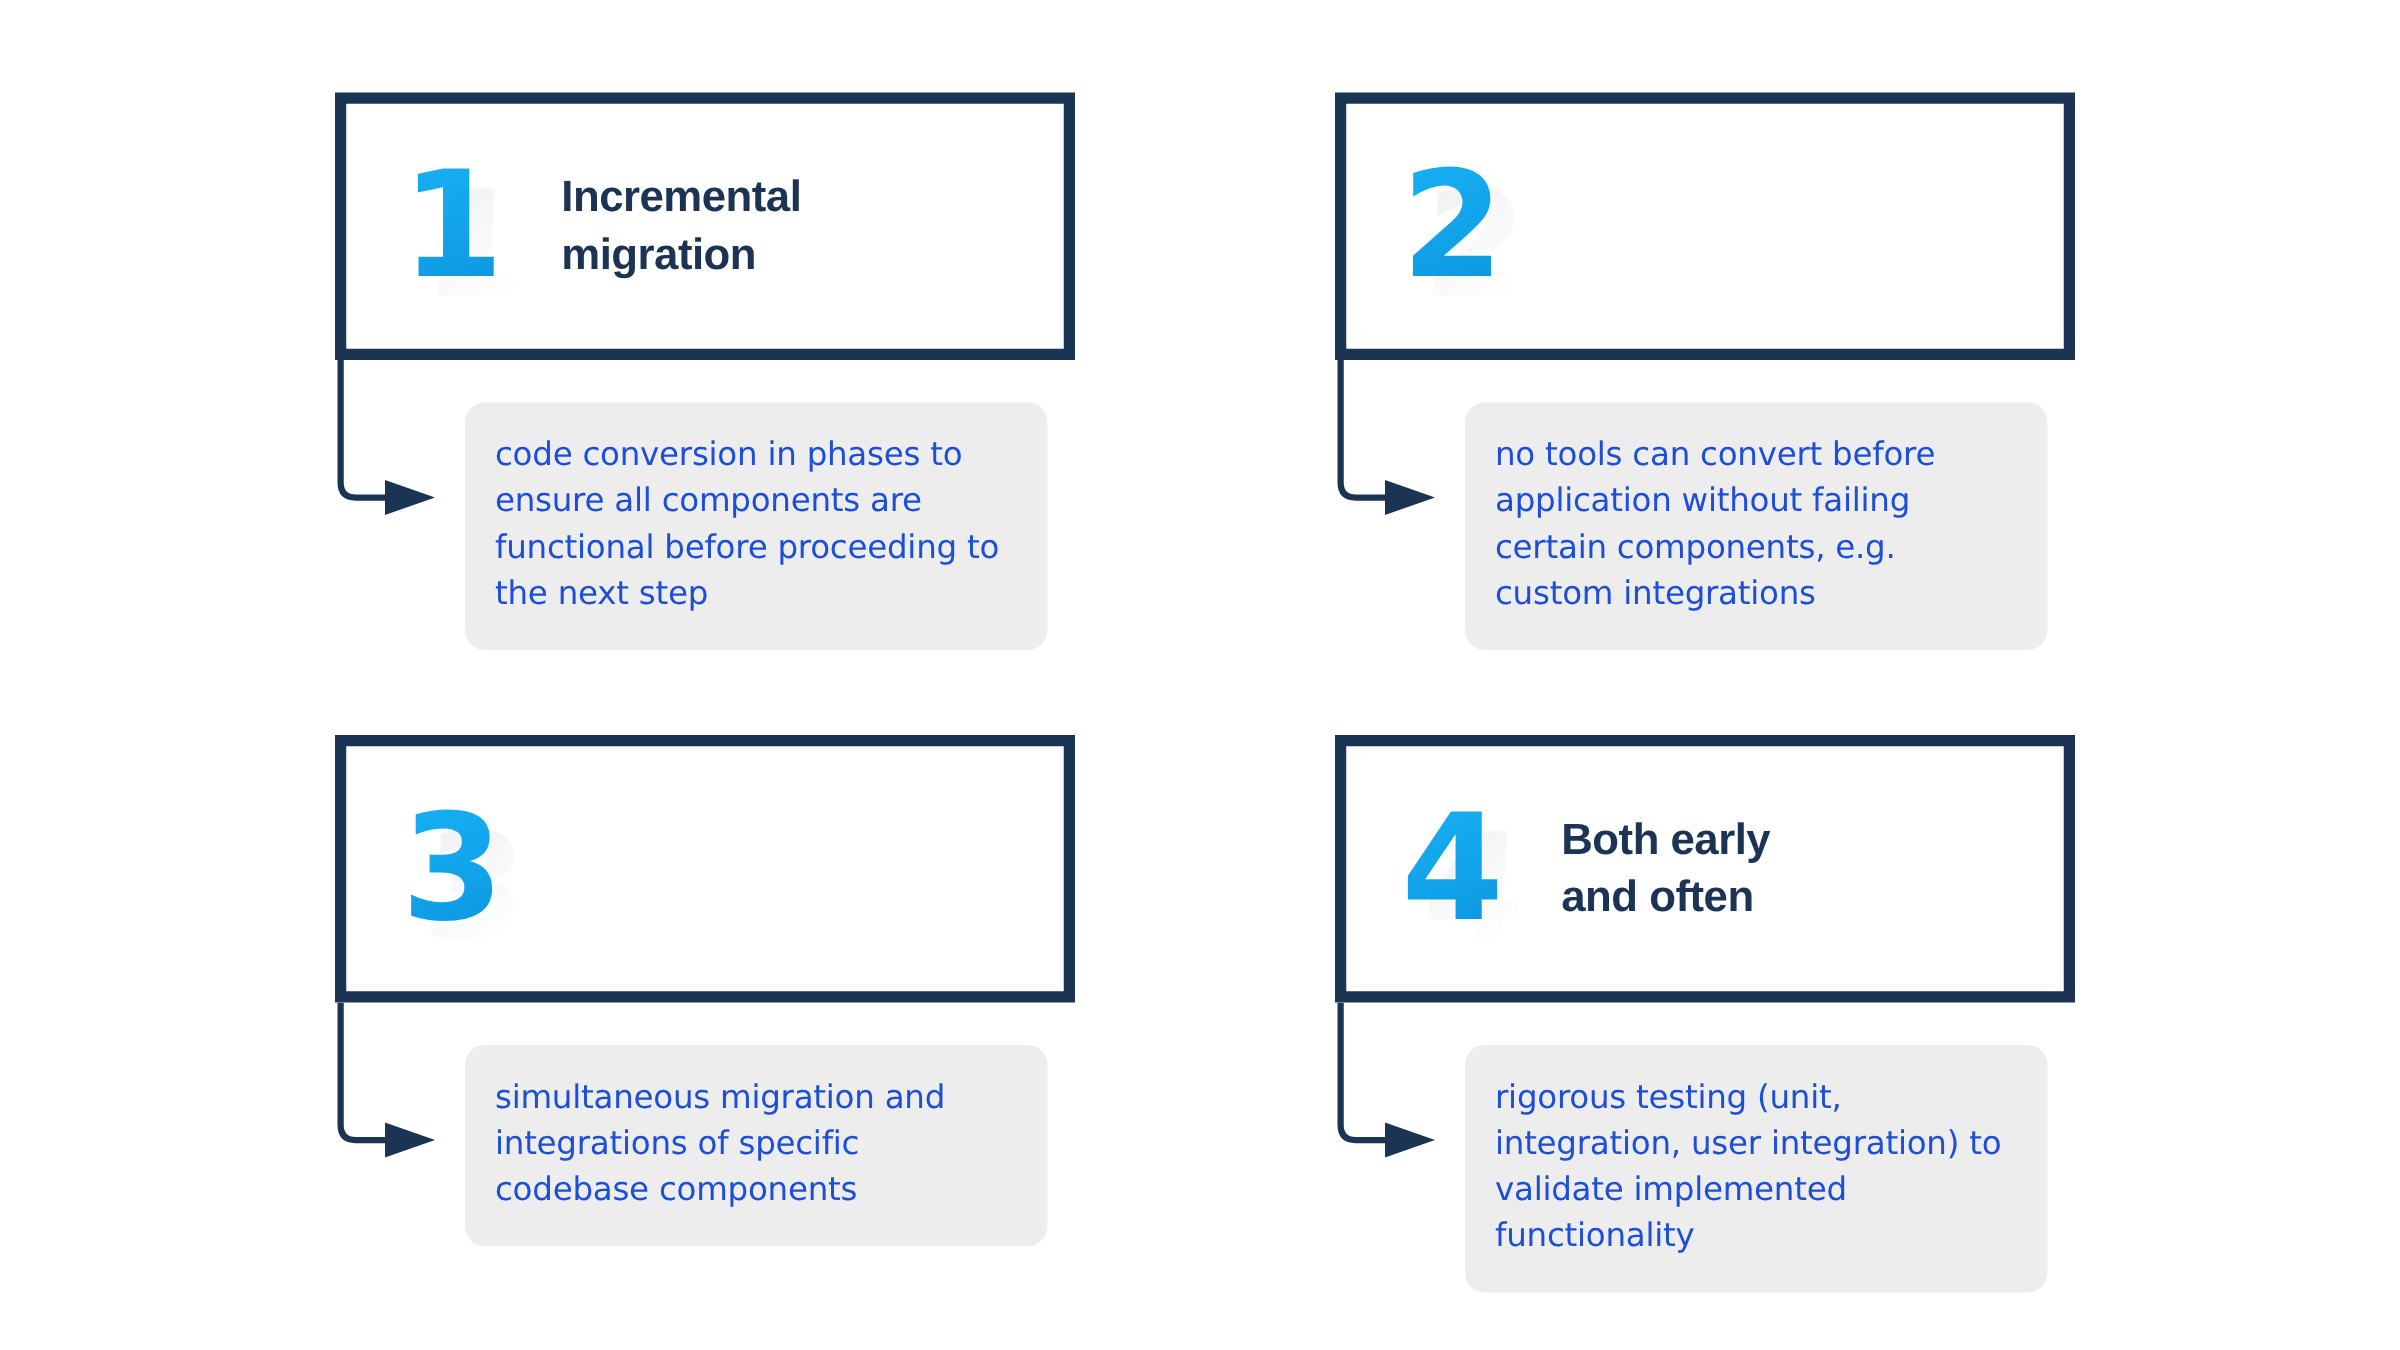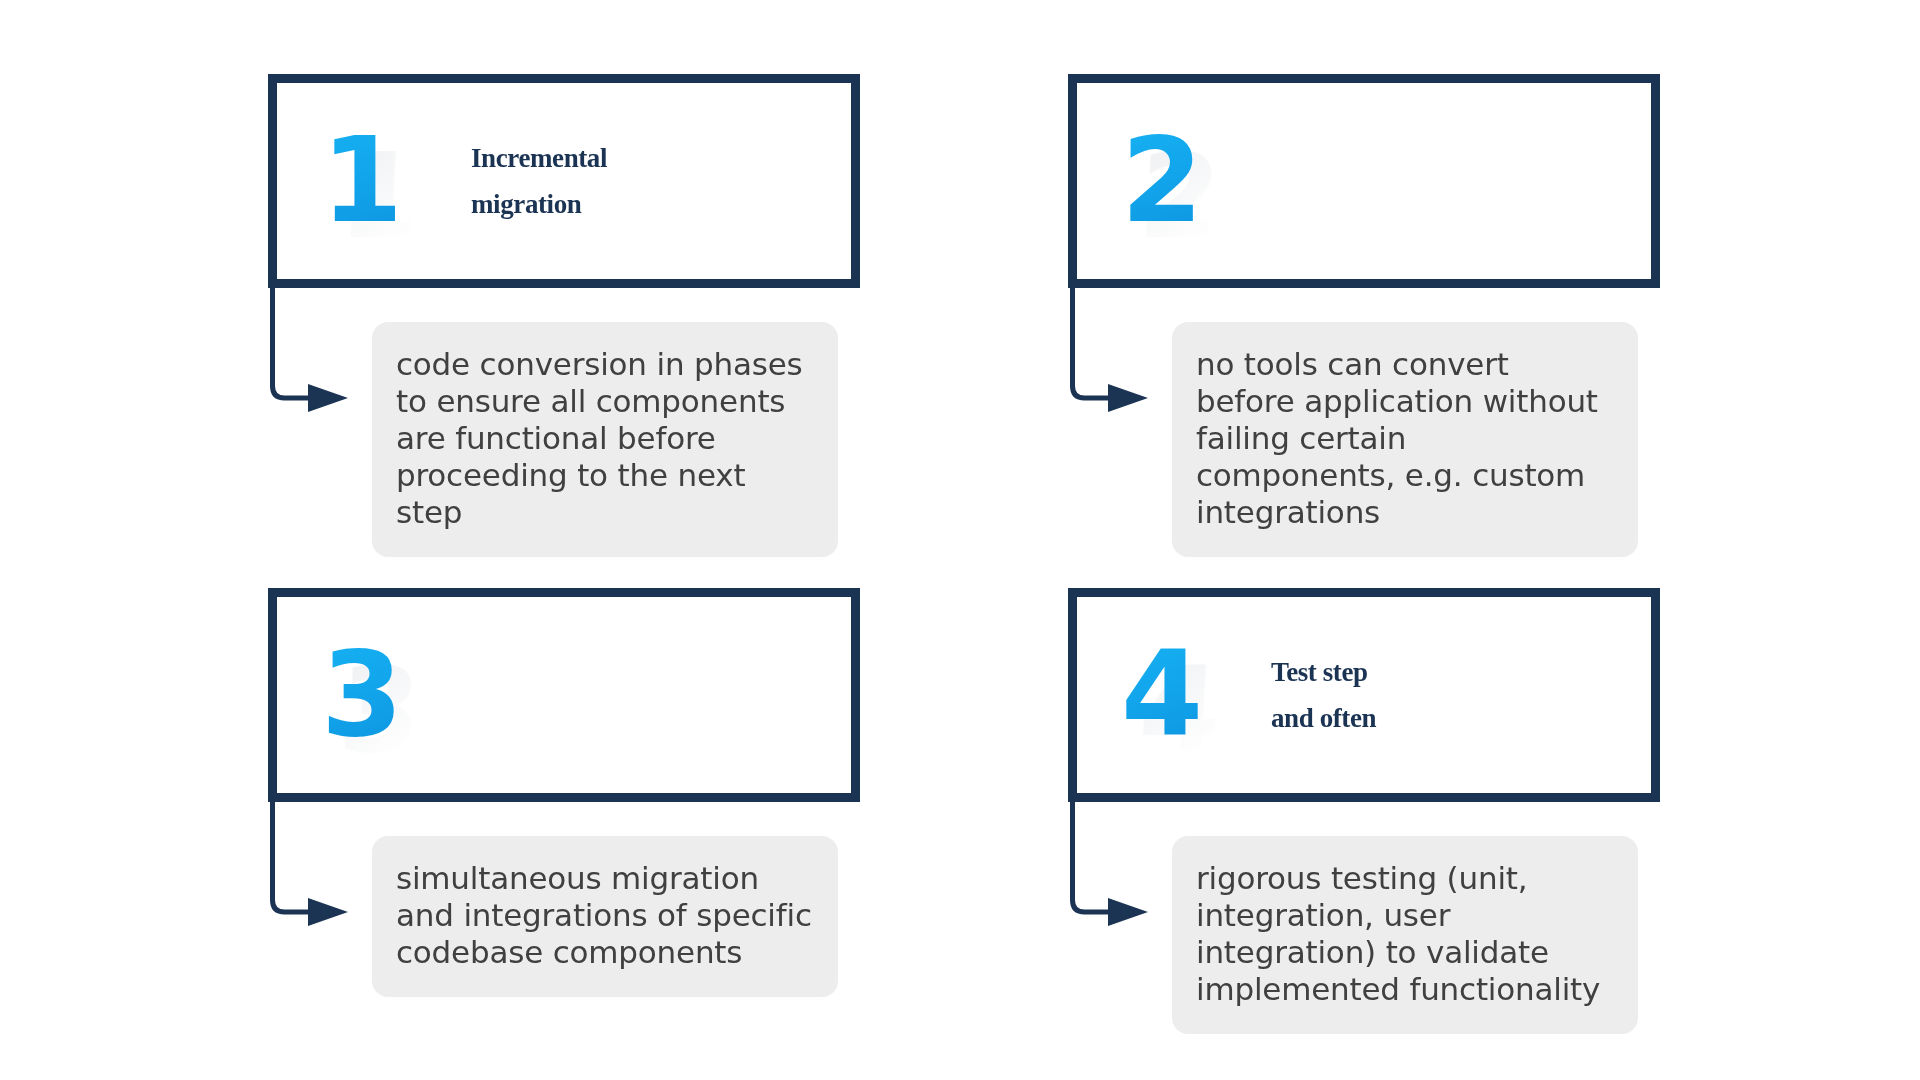--- a/index.html
+++ b/index.html
@@ -84,28 +84,28 @@
     color: #d9dde2;
     transform: translate(18px, 16px) skewX(-3deg);
     filter: blur(0.5px);
     opacity: .55;
     z-index: 1;
     -webkit-mask-image: linear-gradient(140deg, rgba(0,0,0,.85) 0%, rgba(0,0,0,.35) 45%, rgba(0,0,0,0) 78%);
     mask-image: linear-gradient(140deg, rgba(0,0,0,.85) 0%, rgba(0,0,0,.35) 45%, rgba(0,0,0,0) 78%);
   }
 
   .step-title {
-    font-family: Liberation Serif, serif;
+    font-family: Liberation Sans, sans-serif;
     font-weight: bold;
-    font-size: 27px;
+    font-size: 35px;
     line-height: 46px;
     color: #1c3454;
     letter-spacing: -0.4px;
     white-space: pre-line;
-    margin-left: 28px;
+    margin-left: 6px;
   }
 
   
   .connector {
     position: absolute;
     left: 0px;
     top: 214px;
     width: 140px;
     height: 130px;
     pointer-events: none;
@@ -117,23 +117,23 @@
     left: 104px;
     top: 248px;
     width: 466px;
     box-sizing: border-box;
     background: #ededed;
     border-radius: 16px;
     padding: 24px 26px 26px 24px;
   }
   .desc-text {
     font-family: "DejaVu Sans", sans-serif;
-    font-size: 31px;
+    font-size: 26px;
     line-height: 37px;
-    color: #404040;
+    color: #1d4ed8;
     letter-spacing: -0.2px;
     white-space: pre-line;
   }
 </style>
 </head>
 <body>
 
 <div class="canvas">
 
   <div class="cell cell-1">
@@ -195,21 +195,21 @@
     </div>
   </div>
 
   <div class="cell cell-4">
 
     <div class="step-card">
       <div class="numeral-wrap">
         <div class="numeral-shadow">4</div>
         <div class="numeral">4</div>
       </div>
-      <div class="step-title">Test step
+      <div class="step-title">Both early
 and often</div>
     </div>
 
     <svg class="connector" width="140" height="130" viewBox="0 0 140 130">
       <path d="M4.5 0 L4.5 98 Q4.5 110 16.5 110 L44 110" fill="none" stroke="#1c3454" stroke-width="5" stroke-linecap="butt"></path>
       <polygon points="40,96 80,110 40,124" fill="#1c3454"></polygon>
     </svg>
 
     <div class="desc-box">
       <div class="desc-text">rigorous testing (unit, integration, user integration) to validate implemented functionality</div>

